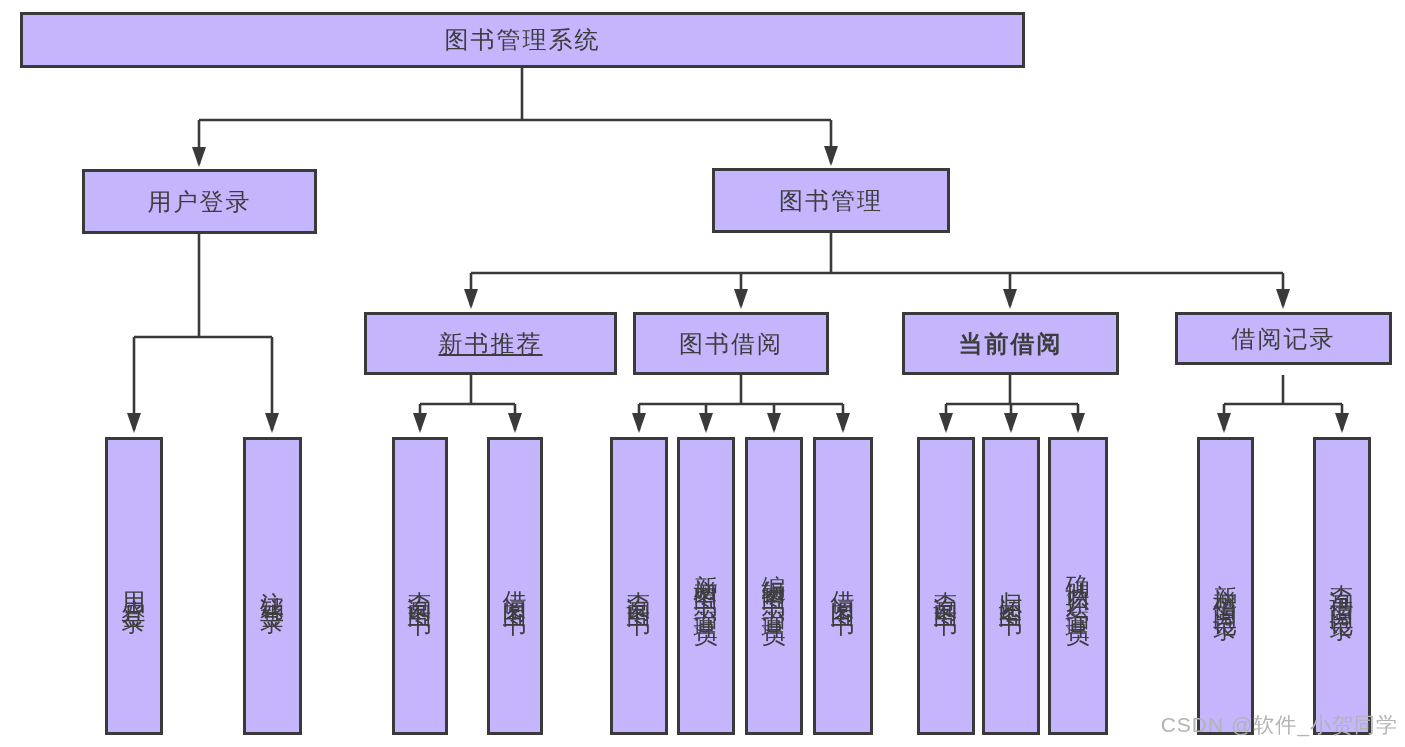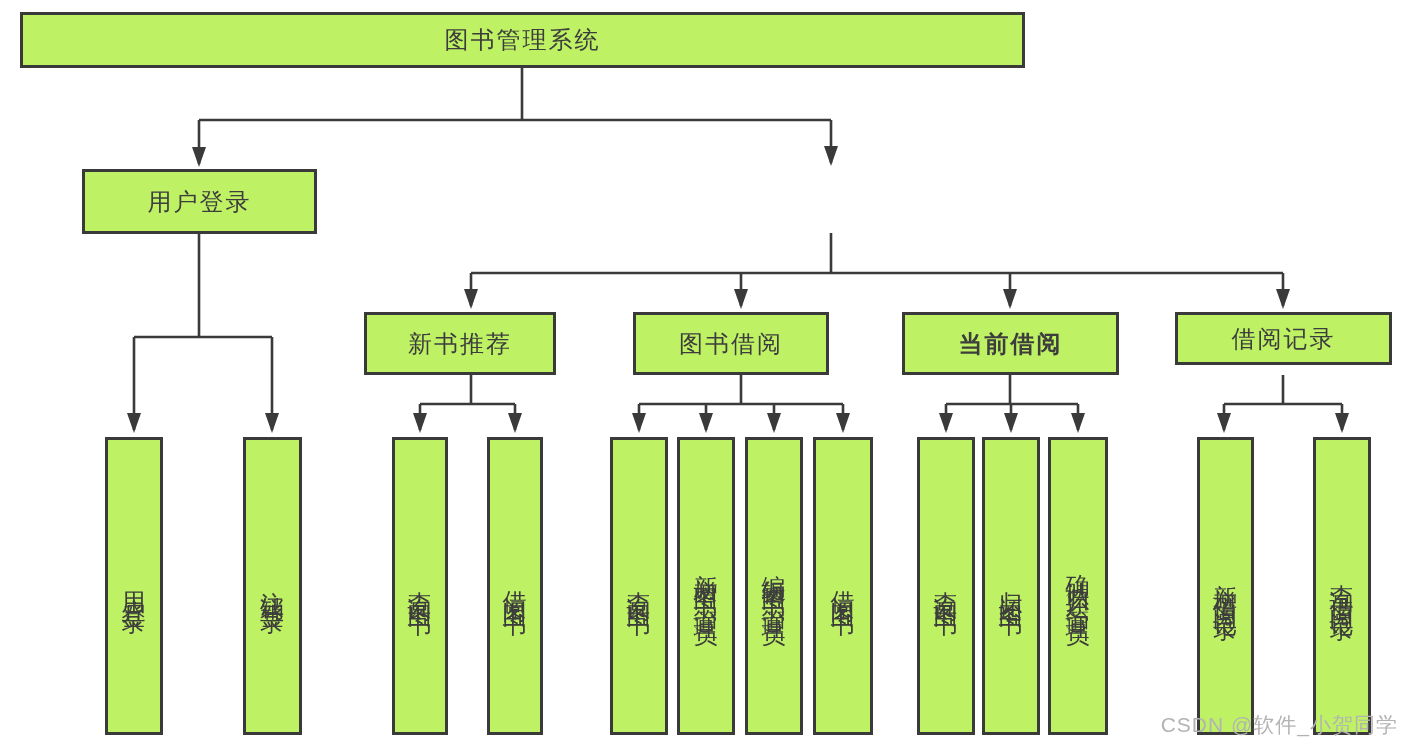--- a/index.html
+++ b/index.html
@@ -13,21 +13,21 @@
     width:1405px;height:747px;background:var(--bg);
     font-family:"Liberation Sans","DejaVu Sans",sans-serif;
     overflow:hidden;
   }
   .stage{position:relative;width:1405px;height:747px;background:var(--bg);}
   svg.wires{position:absolute;left:0;top:0;width:1405px;height:747px;}
   svg.wires line{stroke:var(--line);stroke-width:2.6px;}
   marker path{fill:var(--line);}
   .node{
     position:absolute;box-sizing:border-box;
-    border:3px solid var(--line);background:#bef264;
+    border:3px solid var(--line);background:#c4b5fd;
     display:flex;align-items:center;justify-content:center;
     color:var(--text);font-size:24px;letter-spacing:2px;
     white-space:nowrap;
   }
   .leaf{
     writing-mode:vertical-rl;text-orientation:mixed;
     font-size:24px;letter-spacing:7px;line-height:1.05;
     white-space:normal;padding:8px 0;
   }
   .watermark{
@@ -84,22 +84,23 @@
 
     <line x1="1283" y1="375" x2="1283" y2="404"></line>
     <line x1="1224" y1="404" x2="1342" y2="404"></line>
     <line x1="1224" y1="404" x2="1224" y2="430" marker-end="url(#arr)"></line>
     <line x1="1342" y1="404" x2="1342" y2="430" marker-end="url(#arr)"></line>
   </svg>
 
   <div class="node" style="left:20px;top:12px;width:1005px;height:56px;">图书管理系统</div>
 
   <div class="node" style="left:82px;top:169px;width:235px;height:65px;">用户登录</div>
+  <div class="node" style="left:712px;top:168px;width:238px;height:65px;">图书管理</div>
 
-  <div class="node" style="left:364px;top:312px;width:192px;height:63px;">新书推荐</div>
+  <div class="node" style="left:364px;top:312px;width:253px;height:63px;text-decoration:underline;">新书推荐</div>
   <div class="node" style="left:633px;top:312px;width:196px;height:63px;">图书借阅</div>
   <div class="node" style="left:902px;top:312px;width:217px;height:63px;font-weight:bold;">当前借阅</div>
   <div class="node" style="left:1175px;top:312px;width:217px;height:53px;">借阅记录</div>
 
   <div class="node leaf" style="left:105px;top:437px;width:58px;height:298px;">用户登录</div>
   <div class="node leaf" style="left:243px;top:437px;width:59px;height:298px;">注销登录</div>
 
   <div class="node leaf" style="left:392px;top:437px;width:56px;height:298px;">查询图书</div>
   <div class="node leaf" style="left:487px;top:437px;width:56px;height:298px;">借阅图书</div>
 

